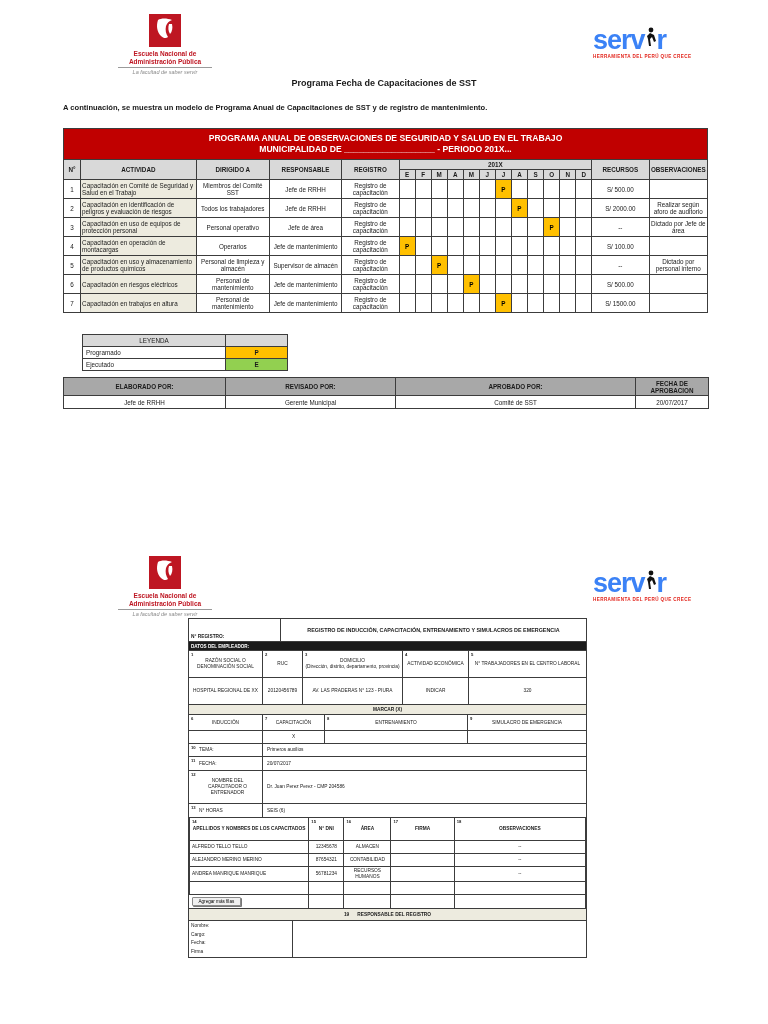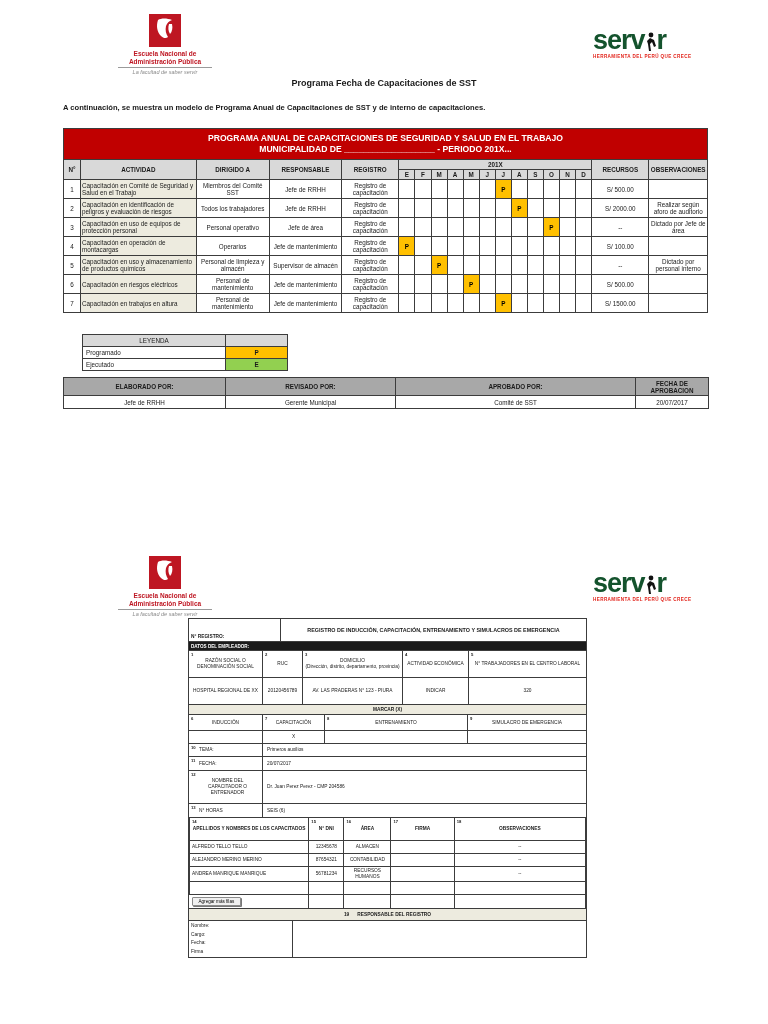--- a/index.html
+++ b/index.html
@@ -12,21 +12,21 @@
 
   
   .enap{width:110px;text-align:center;}
   .enap .sq{width:32px;height:33px;background:#be1622;margin:0 auto 3px auto;display:flex;align-items:center;justify-content:center;}
   .enap .org{color:#be1622;font-weight:bold;font-size:6.5px;line-height:7.5px;}
   .enap .rule{border-top:1px solid #9a9a9a;margin:2px 8px 1px 8px;}
   .enap .tag{color:#8a8a8a;font-style:italic;font-size:5.5px;}
 
   
   .servir{width:150px;text-align:left;}
-  .servir .word{color:#14532d;font-weight:bold;font-size:27px;line-height:26px;letter-spacing:-1px;display:flex;align-items:flex-end;}
+  .servir .word{color:#3b82f6;font-weight:bold;font-size:27px;line-height:26px;letter-spacing:-1px;display:flex;align-items:flex-start;}
   .servir .tag{color:#e2231a;font-size:4.6px;font-weight:bold;letter-spacing:0.4px;margin-top:1px;}
   .servir svg{margin:0 0 1px 1px;}
 
   .doc-title{left:0;top:78px;width:768px;text-align:center;font-weight:bold;font-size:9px;}
   .intro{left:63px;top:103px;width:700px;font-weight:bold;font-size:7.6px;}
 
   
   table{border-collapse:collapse;}
   #program-table{left:63px;top:128px;width:645px;table-layout:fixed;font-size:6.3px;}
   #program-table th,#program-table td{border:1px solid #3c3c3c;padding:1px 1px;vertical-align:middle;text-align:center;line-height:7px;}
@@ -96,21 +96,21 @@
     <svg width="11" height="20" viewBox="0 0 11 20">
       <circle cx="5" cy="3" r="2.4" fill="#111"></circle>
       <path d="M4 6 L8 8 L10 14 L8 15 L6 10 L4 12 L5 19 L3 19 L2 12 L1 9 Z" fill="#111"></path>
     </svg>
     <span>r</span>
   </div>
   <div class="tag">HERRAMIENTA DEL PERÚ QUE CRECE</div>
 </div>
 
 <div class="abs doc-title">Programa Fecha de Capacitaciones de SST</div>
-<div class="abs intro">A continuación, se muestra un modelo de Programa Anual de Capacitaciones de SST y de interno de capacitaciones.</div>
+<div class="abs intro">A continuación, se muestra un modelo de Programa Anual de Capacitaciones de SST y de registro de mantenimiento.</div>
 
 <table class="abs" id="program-table">
   <colgroup>
     <col style="width:17px">
       <col style="width:115px">
       <col style="width:73px">
       <col style="width:72px">
       <col style="width:57px">
     <col style="width:16px">
       <col style="width:16px">
@@ -123,21 +123,21 @@
       <col style="width:16px">
       <col style="width:16px">
       <col style="width:16px">
       <col style="width:16px">
     <col style="width:57px">
       <col style="width:58px">
   </colgroup>
   <thead>
     <tr>
         <th colspan="19" class="red-head">
-      <div>PROGRAMA ANUAL DE CAPACITACIONES DE SEGURIDAD Y SALUD EN EL TRABAJO</div>
+      <div>PROGRAMA ANUAL DE OBSERVACIONES DE SEGURIDAD Y SALUD EN EL TRABAJO</div>
       <div>MUNICIPALIDAD DE ___________________ - PERIODO 201X...</div>
     </th>
       </tr>
     <tr>
       <th rowspan="2">N°</th>
       <th rowspan="2">ACTIVIDAD</th>
       <th rowspan="2">DIRIGIDO A</th>
       <th rowspan="2">RESPONSABLE</th>
       <th rowspan="2">REGISTRO</th>
       <th colspan="12">201X</th>

